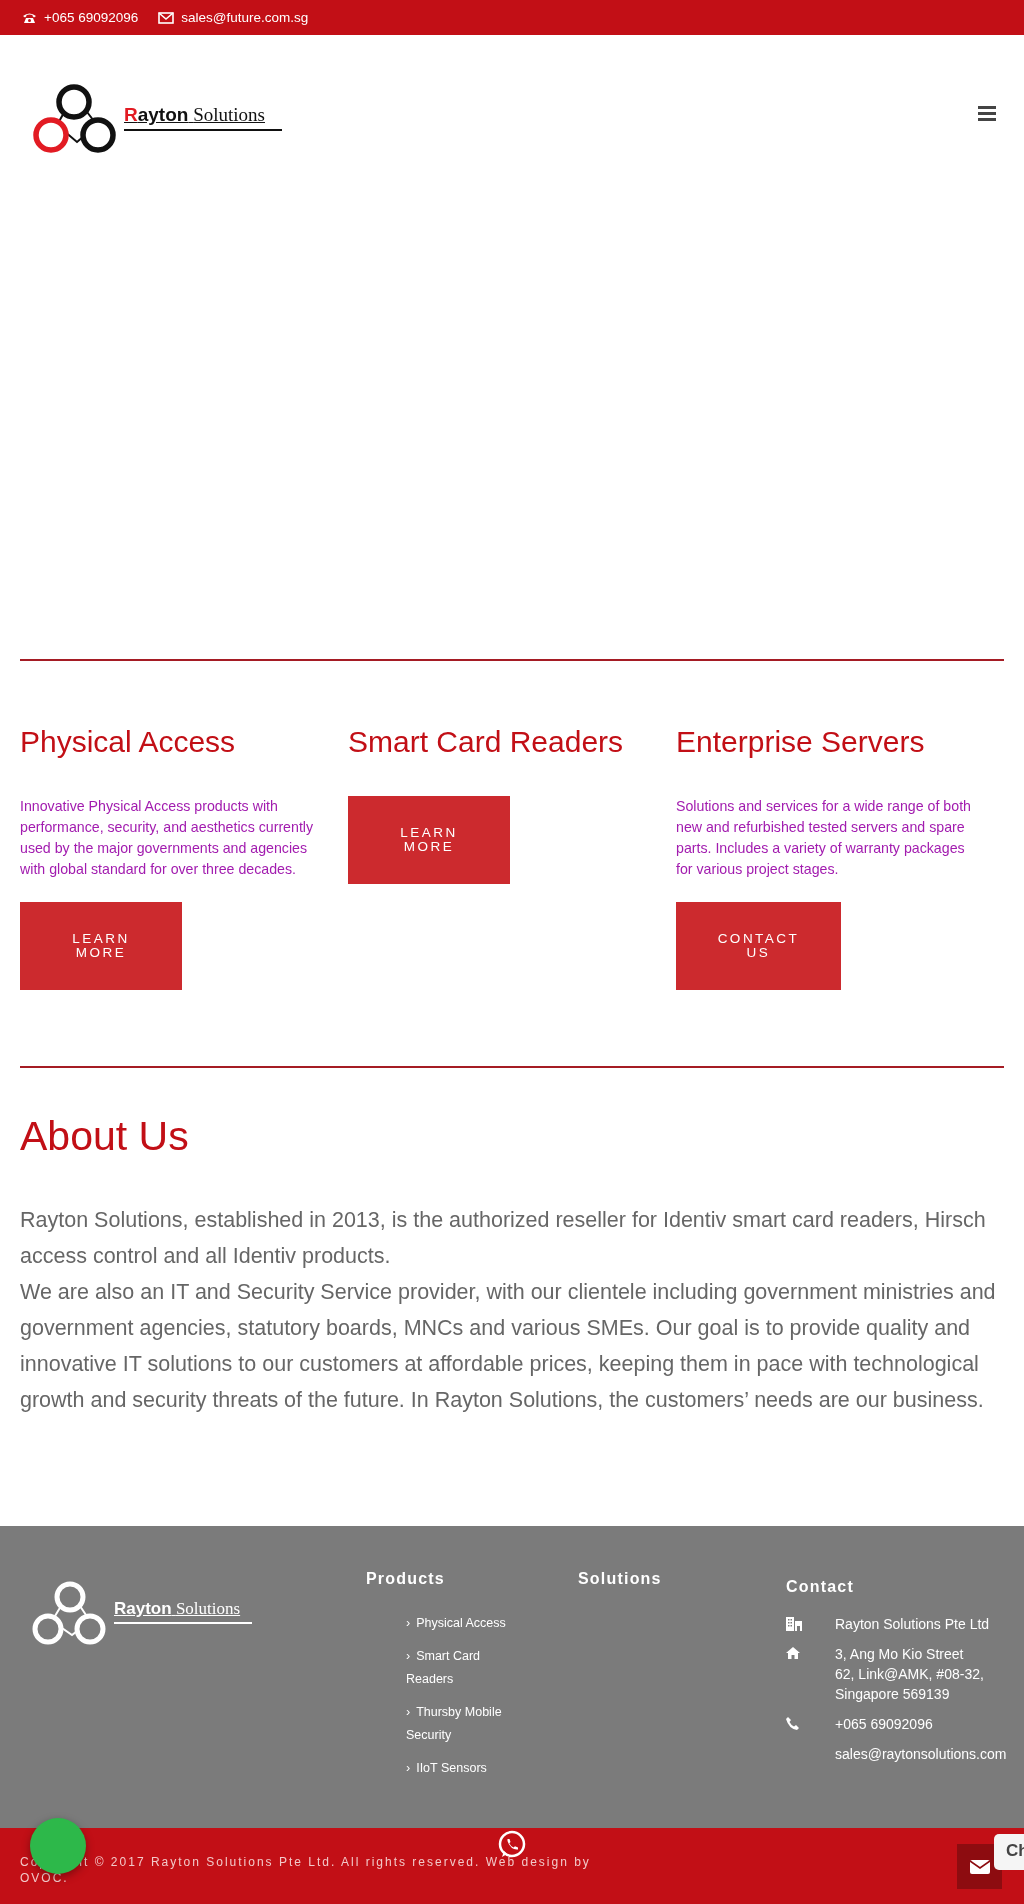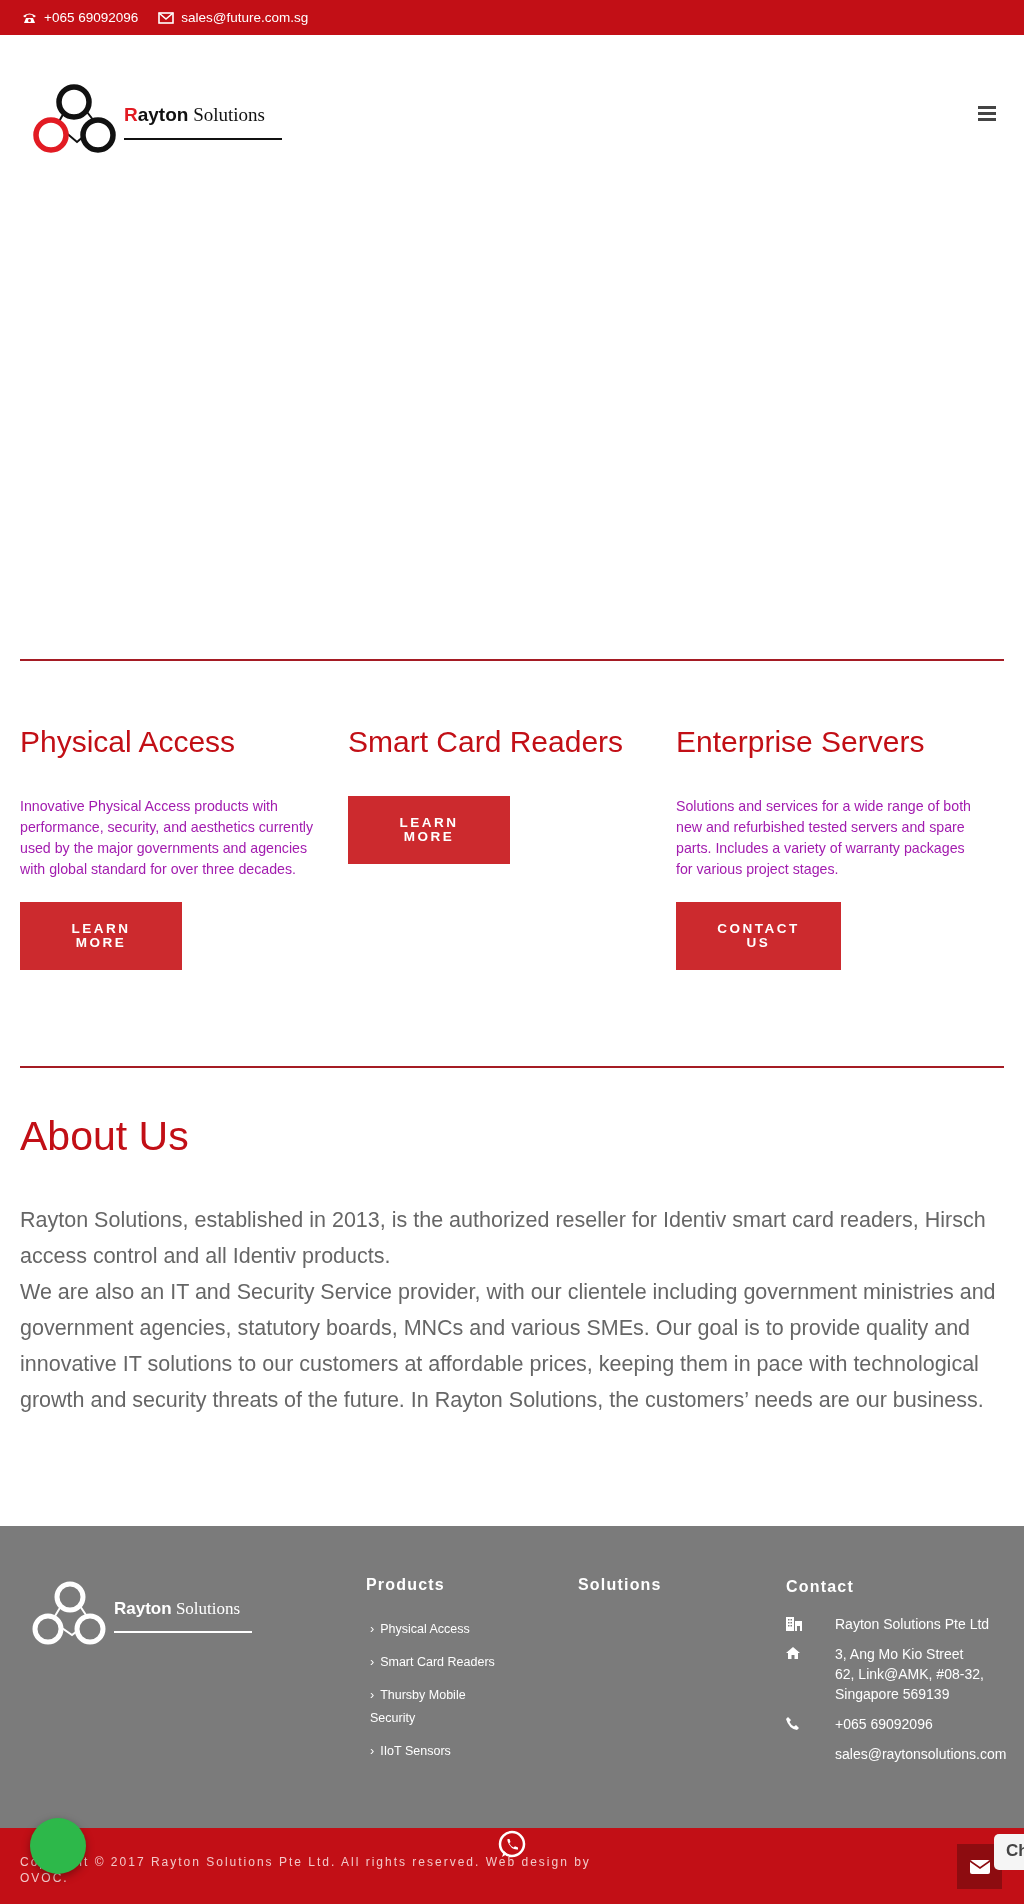--- a/index.html
+++ b/index.html
@@ -5,47 +5,47 @@
     * { box-sizing: border-box; margin: 0; padding: 0; }
     html, body { width: 1024px; background: #ffffff; }
     body { font-family: "Liberation Sans", "DejaVu Sans", sans-serif; color: #666; position: relative; height: 1904px; overflow: hidden; }
 
     .topbar { height: 35px; background: #c20f16; display: flex; align-items: center; padding-left: 22px; color: #fff; font-size: 13.5px; }
     .topbar .item { display: flex; align-items: center; margin-right: 20px; }
     .topbar .item svg { margin-right: 7px; }
 
     .header { position: relative; height: 150px; }
     .logo { position: absolute; left: 32px; top: 80px; display: flex; align-items: flex-end; }
-    .logo-text { position: absolute; left: 90px; top: 22px; width: 158px; border-bottom: 2px solid #111; padding-bottom: 12px; font-family: "Liberation Serif", serif; font-size: 19px; color: #111; white-space: nowrap; }
+    .logo-text { position: absolute; left: 90px; top: 22px; width: 158px; border-bottom: 2px solid #111; padding-bottom: 3px; font-family: "Liberation Serif", serif; font-size: 19px; color: #111; white-space: nowrap; text-decoration: underline; }
     .logo-text .r { color: #e21b23; font-weight: bold; font-family: "Liberation Sans", sans-serif; }
     .logo-text .rayton { font-weight: bold; font-family: "Liberation Sans", sans-serif; }
     .hamburger { position: absolute; right: 28px; top: 71px; width: 18px; height: 15px; display: flex; flex-direction: column; justify-content: space-between; cursor: pointer; }
     .hamburger span { display: block; height: 3px; background: #444; }
 
     .hr-red { position: absolute; left: 20px; right: 20px; height: 2px; background: #a51c24; }
 
     .features { position: absolute; top: 722px; left: 20px; right: 20px; display: flex; }
     .feature { width: 338px; }
     .feature h2 { font-weight: normal; color: #c20f16; font-size: 30px; line-height: 40px; margin-bottom: 34px; white-space: nowrap; }
     .feature p { font-size: 14.2px; line-height: 21px; color: #a21caf; width: 305px; }
-    .btn { display: flex; align-items: center; justify-content: center; margin-top: 22px; width: 162px; height: 68px; background: #cc2a2e; color: #fff; font-weight: bold; font-size: 13.5px; letter-spacing: 2.5px; text-align: center; line-height: 14px; cursor: pointer; }
+    .btn { display: flex; align-items: center; justify-content: center; margin-top: 22px; width: 162px; height: 88px; background: #cc2a2e; color: #fff; font-weight: normal; font-size: 13.5px; letter-spacing: 2.5px; text-align: center; line-height: 14px; cursor: pointer; }
     .btn.wide { width: 165px; }
 
     .about { position: absolute; top: 1110px; left: 20px; right: 20px; }
     .about h1 { font-weight: normal; color: #c20f16; font-size: 41px; line-height: 52px; }
     .about p { margin-top: 40px; font-size: 21.5px; line-height: 36px; color: #666; }
 
     .footer { position: absolute; top: 1526px; left: 0; right: 0; height: 302px; background: #7b7b7b; color: #fff; }
     .footer-logo { position: absolute; left: 32px; top: 53px; }
     .footer-logo .logo-text { border-bottom-color: #fff; color: #fff; left: 82px; top: 20px; width: 138px; font-size: 17px; }
     .footer-logo .logo-text .r, .footer-logo .logo-text .rayton { color: #fff; text-align: right; }
-    .fcol { position: absolute; top: 50px; }
+    .fcol { position: absolute; top: 44px; }
     .fcol h4 { font-size: 16px; font-weight: bold; letter-spacing: 1.2px; margin-bottom: 24px; }
     .fcol ul { list-style: none; }
-    .fcol li { font-size: 12.5px; line-height: 23px; margin-bottom: 10px; padding-left: 4px; cursor: pointer; }
+    .fcol li { font-size: 12.5px; line-height: 23px; margin-bottom: 10px; padding-left: 4px; cursor: pointer; margin-left: 36px; }
     .fcol li .chev { margin-right: 6px; }
     .contact { position: absolute; left: 786px; top: 52px; width: 220px; }
     .contact h4 { font-size: 16px; font-weight: bold; letter-spacing: 1.2px; margin-bottom: 18px; }
     .contact .row { display: flex; font-size: 14px; line-height: 20px; margin-bottom: 10px; gap: 24px; }
     .contact .row .ic { width: 25px; flex-shrink: 0; display: flex; align-items: flex-start; padding-top: 3px; }
 
     .copyright { position: absolute; top: 1828px; left: 0; right: 0; height: 76px; background: #c20f16; }
     .copyright p { position: absolute; left: 20px; top: 26px; width: 600px; font-size: 12px; letter-spacing: 2px; line-height: 16px; color: #f2c9c9; }
 
     .green-fab { position: absolute; left: 30px; top: 1818px; width: 56px; height: 56px; border-radius: 50%; background: #2db84a; box-shadow: 0 3px 8px rgba(0,0,0,0.35); cursor: pointer; }

